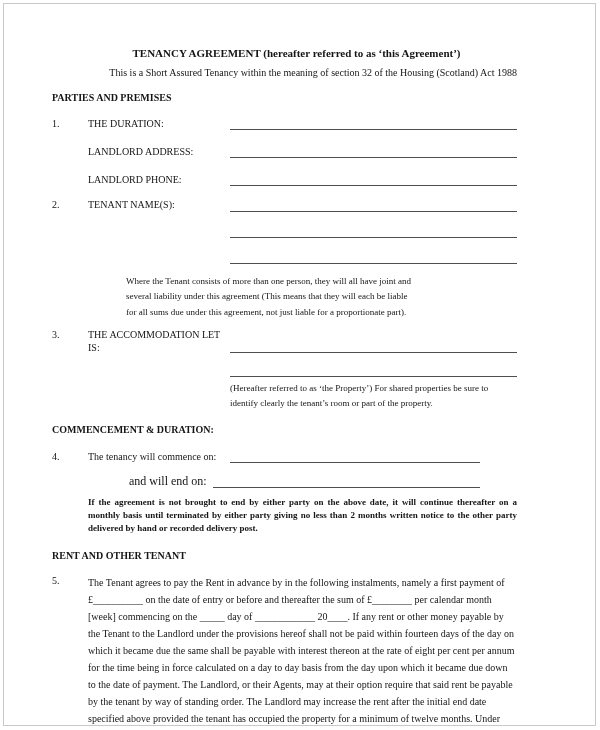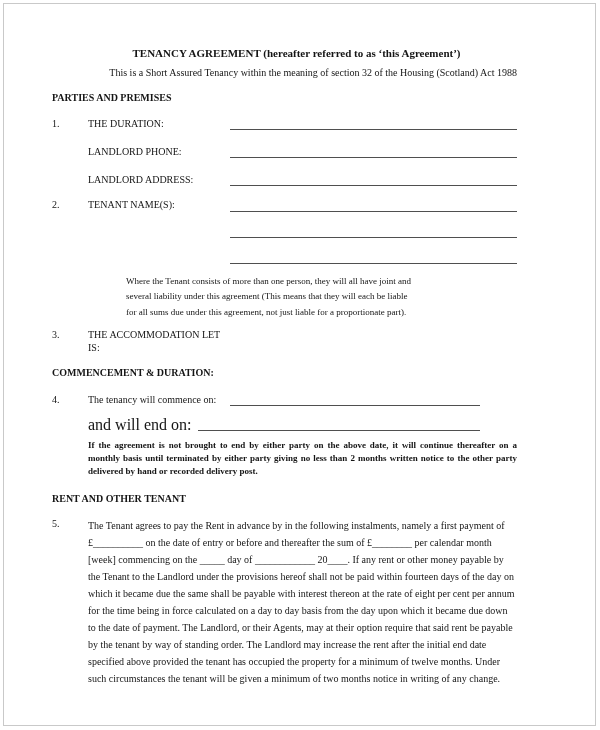--- a/index.html
+++ b/index.html
@@ -32,21 +32,21 @@
   .uline.sp25 { height:25px; }
   .uline.sp24 { height:24px; }
   .uline.sp23 { height:23px; }
   .field-note {
     font-style:italic; font-size:9.5px; line-height:13px; margin-top:2px; width:100px;
   }
   .right-para {
     margin-left:74px; width:290px; font-size:9px; line-height:15.3px; margin-top:10px;
   }
   .fill-note { font-size:9px; line-height:15px; margin-top:4px; }
-  .label-inline { font-size:16px; line-height:13px; white-space:nowrap; padding-right:6px; }
+  .label-inline { font-size:12px; line-height:13px; white-space:nowrap; padding-right:6px;margin-left:41px; }
   .fill-short { margin-right:37px; }
   .clause-bold {
     margin-top:8px; margin-left:36px; width:429px;
     font-weight:bold; font-size:9px; line-height:13px; text-align:justify;
   }
   .rent-row { display:flex; align-items:flex-start; margin-top:12px; }
   .rent-clause {
     flex:1; min-width:0; font-size:10px; line-height:17px;
   }
   .heading-spaced { margin-top:14px; }
@@ -65,28 +65,28 @@
 
   <div class="row tight">
     <div class="col-num">1.</div>
     <div class="col-label">THE DURATION:</div>
     <div class="col-fill">
         <div class="uline"></div>
       </div>
   </div>
   <div class="row">
     <div class="col-num"></div>
-    <div class="col-label">LANDLORD PHONE:</div>
+    <div class="col-label">LANDLORD ADDRESS:</div>
     <div class="col-fill">
         <div class="uline"></div>
       </div>
   </div>
   <div class="row">
     <div class="col-num"></div>
-    <div class="col-label">LANDLORD ADDRESS:</div>
+    <div class="col-label">LANDLORD PHONE:</div>
     <div class="col-fill">
         <div class="uline"></div>
       </div>
   </div>
 
   <div class="row tight top-align">
     <div class="col-num">2.</div>
     <div class="col-label">
       <div>TENANT NAME(S):</div>
     </div>
@@ -95,20 +95,25 @@
       <div class="uline sp25"></div>
       <div class="uline sp25"></div>
     </div>
   </div>
 
   <div class="right-para">Where the Tenant consists of more than one person, they will all have joint and several liability under this agreement (This means that they will each be liable for all sums due under this agreement, not just liable for a proportionate part).</div>
 
   <div class="row tight top-align" style="margin-top:8px;">
     <div class="col-num">3.</div>
     <div class="col-label">THE ACCOMMODATION LET IS:</div>
+    <div class="col-fill">
+      <div class="uline sp24"></div>
+      <div class="uline sp23"></div>
+      <div class="fill-note">(Hereafter referred to as ‘the Property’) For shared properties be sure to identify clearly the tenant’s room or part of the property.</div>
+    </div>
   </div>
 
   <div class="section-heading">COMMENCEMENT &amp; DURATION:</div>
 
   <div class="row" style="margin-top:13px;">
     <div class="col-num">4.</div>
     <div class="col-label">The tenancy will commence on:</div>
     <div class="col-fill fill-short">
         <div class="uline"></div>
       </div>

